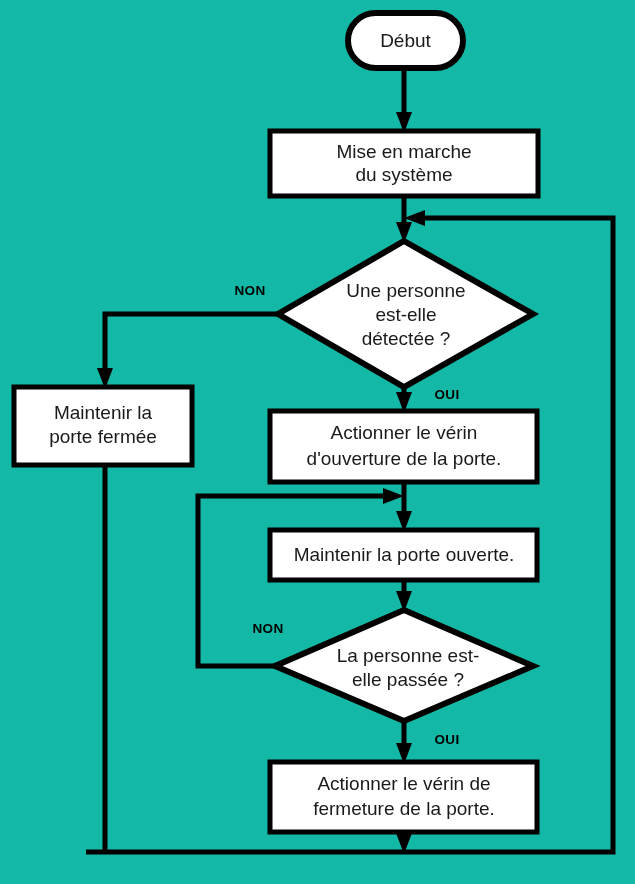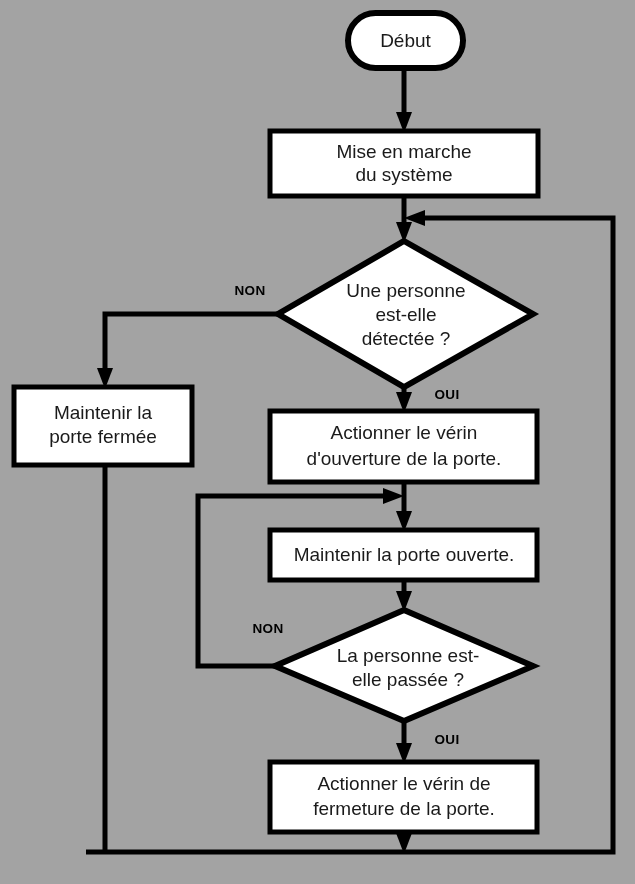--- a/index.html
+++ b/index.html
@@ -10,21 +10,21 @@
   body {
     width: 635px;
     height: 884px;
     overflow: hidden;
     font-family: "Liberation Sans", sans-serif;
   }
   #flowchart-root {
     position: relative;
     width: 635px;
     height: 884px;
-    background: #a3a3a3;
+    background: #14b8a6;
   }
   svg#flow-svg {
     position: absolute;
     top: 0;
     left: 0;
     width: 635px;
     height: 884px;
     display: block;
   }
   .node-shape {

